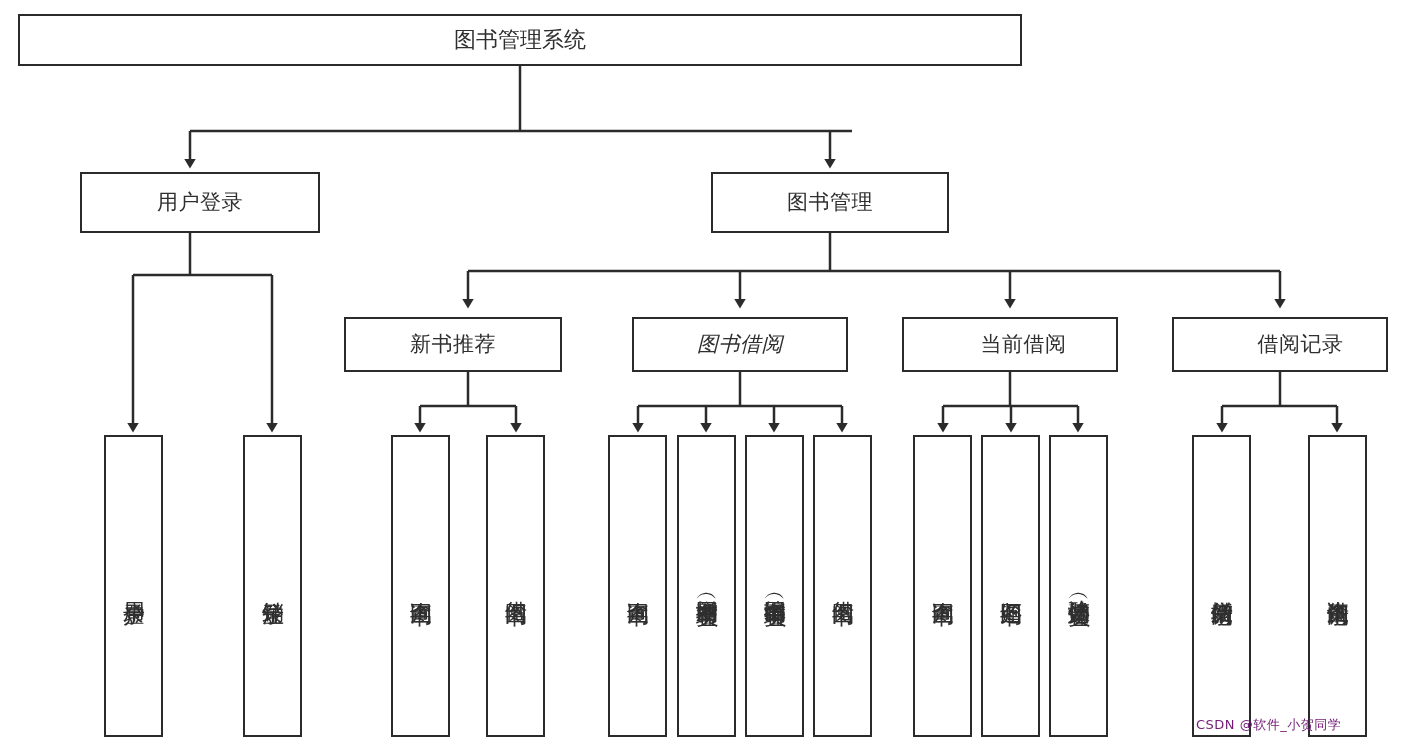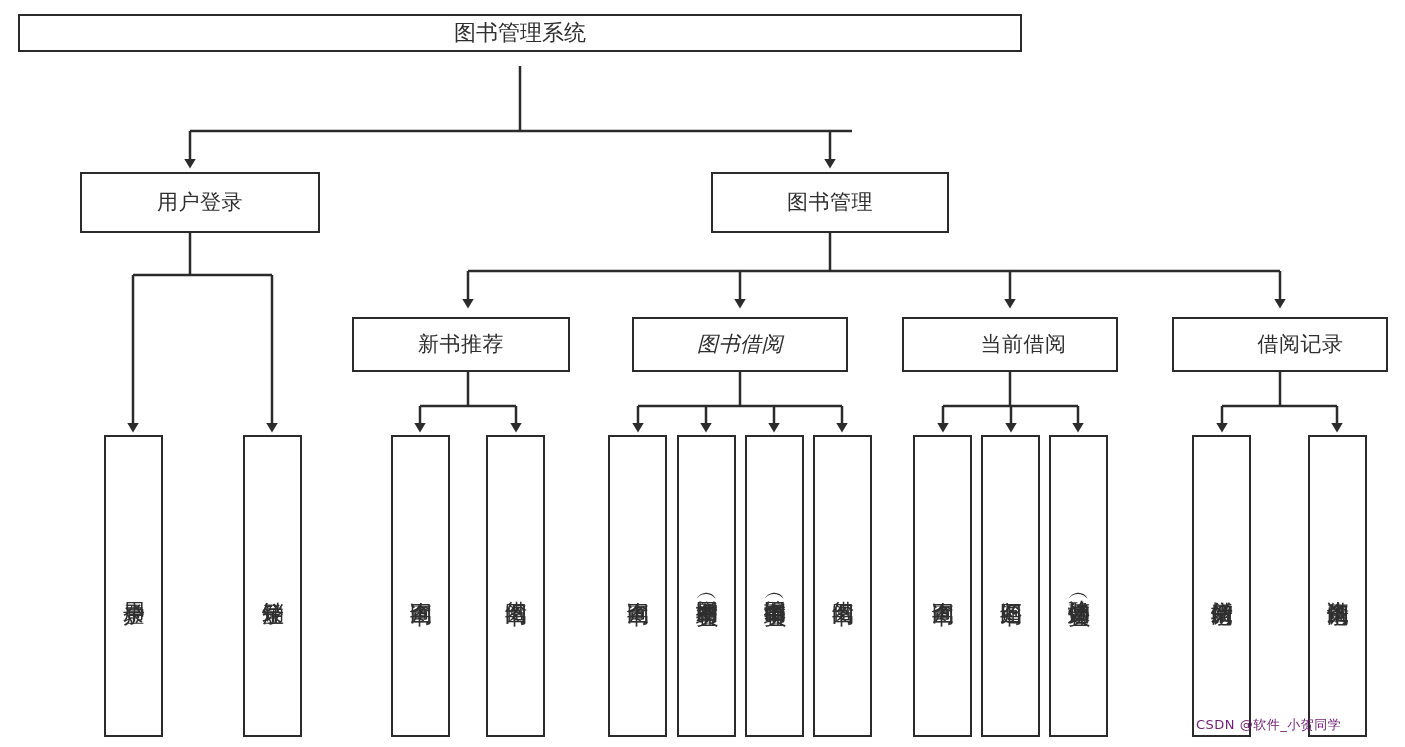--- a/index.html
+++ b/index.html
@@ -120,32 +120,32 @@
       <path d="M1011,406 L1011,424" marker-end="url(#arrow)"></path>
       <path d="M1078,406 L1078,424" marker-end="url(#arrow)"></path>
 
       <path d="M1280,372 L1280,406"></path>
       <path d="M1222,406 L1337,406"></path>
       <path d="M1222,406 L1222,424" marker-end="url(#arrow)"></path>
       <path d="M1337,406 L1337,424" marker-end="url(#arrow)"></path>
     </g>
   </svg>
 
-  <div class="node root" style="left:18px; top:14px; width:1004px; height:38px;">
+  <div class="node root" style="left:18px; top:14px; width:1004px; height:52px;">
     <span>图书管理系统</span>
   </div>
 
   <div class="node h" style="left:80px; top:172px; width:240px; height:61px;">
     <span>用户登录</span>
   </div>
   <div class="node h" style="left:711px; top:172px; width:238px; height:61px;text-align:right;">
     <span>图书管理</span>
   </div>
 
-  <div class="node h" style="left:352px; top:317px; width:218px; height:55px;">
+  <div class="node h" style="left:344px; top:317px; width:218px; height:55px;">
     <span>新书推荐</span>
   </div>
   <div class="node h" style="left:632px; top:317px; width:216px; height:55px;font-style:italic;">
     <span>图书借阅</span>
   </div>
   <div class="node h" style="left:902px; top:317px; width:216px; height:55px;padding-left:27px;">
     <span>当前借阅</span>
   </div>
   <div class="node h" style="left:1172px; top:317px; width:216px; height:55px;padding-left:41px;">
     <span>借阅记录</span>

